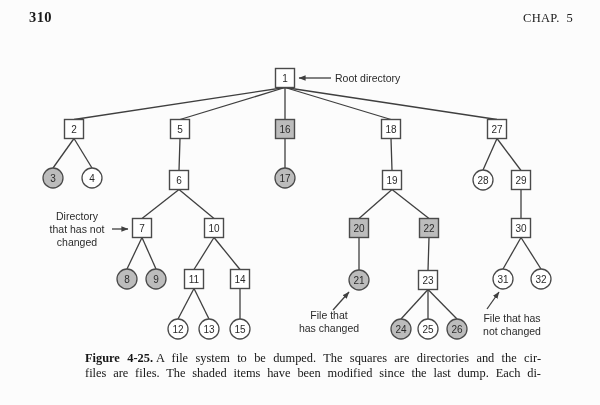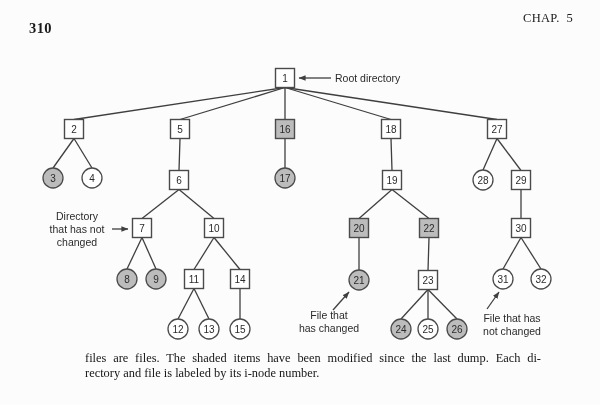--- a/index.html
+++ b/index.html
@@ -1,21 +1,21 @@
 <!DOCTYPE html>
 <html><head>
 <meta charset="utf-8">
 <style>
   html,body{margin:0;padding:0;}
   body{
     width:600px;height:405px;position:relative;overflow:hidden;
     background:#fcfcfc;font-family:"Liberation Serif",serif;color:#1a1a1a;
   }
   .page-header{position:absolute;top:0;left:0;width:600px;height:34px;}
-  .page-number{position:absolute;left:29px;top:20px;font-size:14.5px;font-weight:bold;letter-spacing:.4px;}
+  .page-number{position:absolute;left:29px;top:9px;font-size:14.5px;font-weight:bold;letter-spacing:.4px;}
   .running-head{position:absolute;left:0;right:0;top:11px;text-align:center;font-size:12.5px;letter-spacing:.4px;}
   .chapter-head{position:absolute;right:27px;top:11px;font-size:12.5px;letter-spacing:.3px;white-space:pre;}
   #diagram{position:absolute;left:0;top:0;}
   .caption{position:absolute;left:85px;top:351px;width:456px;font-size:12.4px;line-height:15.3px;color:#161616;}
   .cap-line{height:15.3px;overflow:hidden;}
   .jline{text-align:justify;}
   .jline::after{content:"";display:inline-block;width:100%;height:0;}
   .capbold{font-weight:bold;margin-right:3px;}
 </style>
 </head>
@@ -215,15 +215,15 @@
         <text x="428" y="332.5" text-anchor="middle" font-size="10" font-family="&quot;Liberation Sans&quot;, sans-serif" fill="#2b2b2b">25</text>
       </g>
       <g>
         <circle cx="457" cy="329" r="10" fill="#bcbcbc" stroke="#4a4a4a" stroke-width="1.3"></circle>
         <text x="457" y="332.5" text-anchor="middle" font-size="10" font-family="&quot;Liberation Sans&quot;, sans-serif" fill="#2b2b2b">26</text>
       </g>
     </g>
 </svg>
 
 <div class="caption">
+  <div class="cap-line jline"><span class="capbold">Figure 4-25.</span><span>A file system to be dumped. The squares are directories and the cir-</span></div>
   <div class="cap-line jline">files are files.  The shaded items have been modified since the last dump. Each di-</div>
-  <div class="cap-line">rectory and file is labeled by its i-node number.</div>
 </div>
 
 </body></html>

